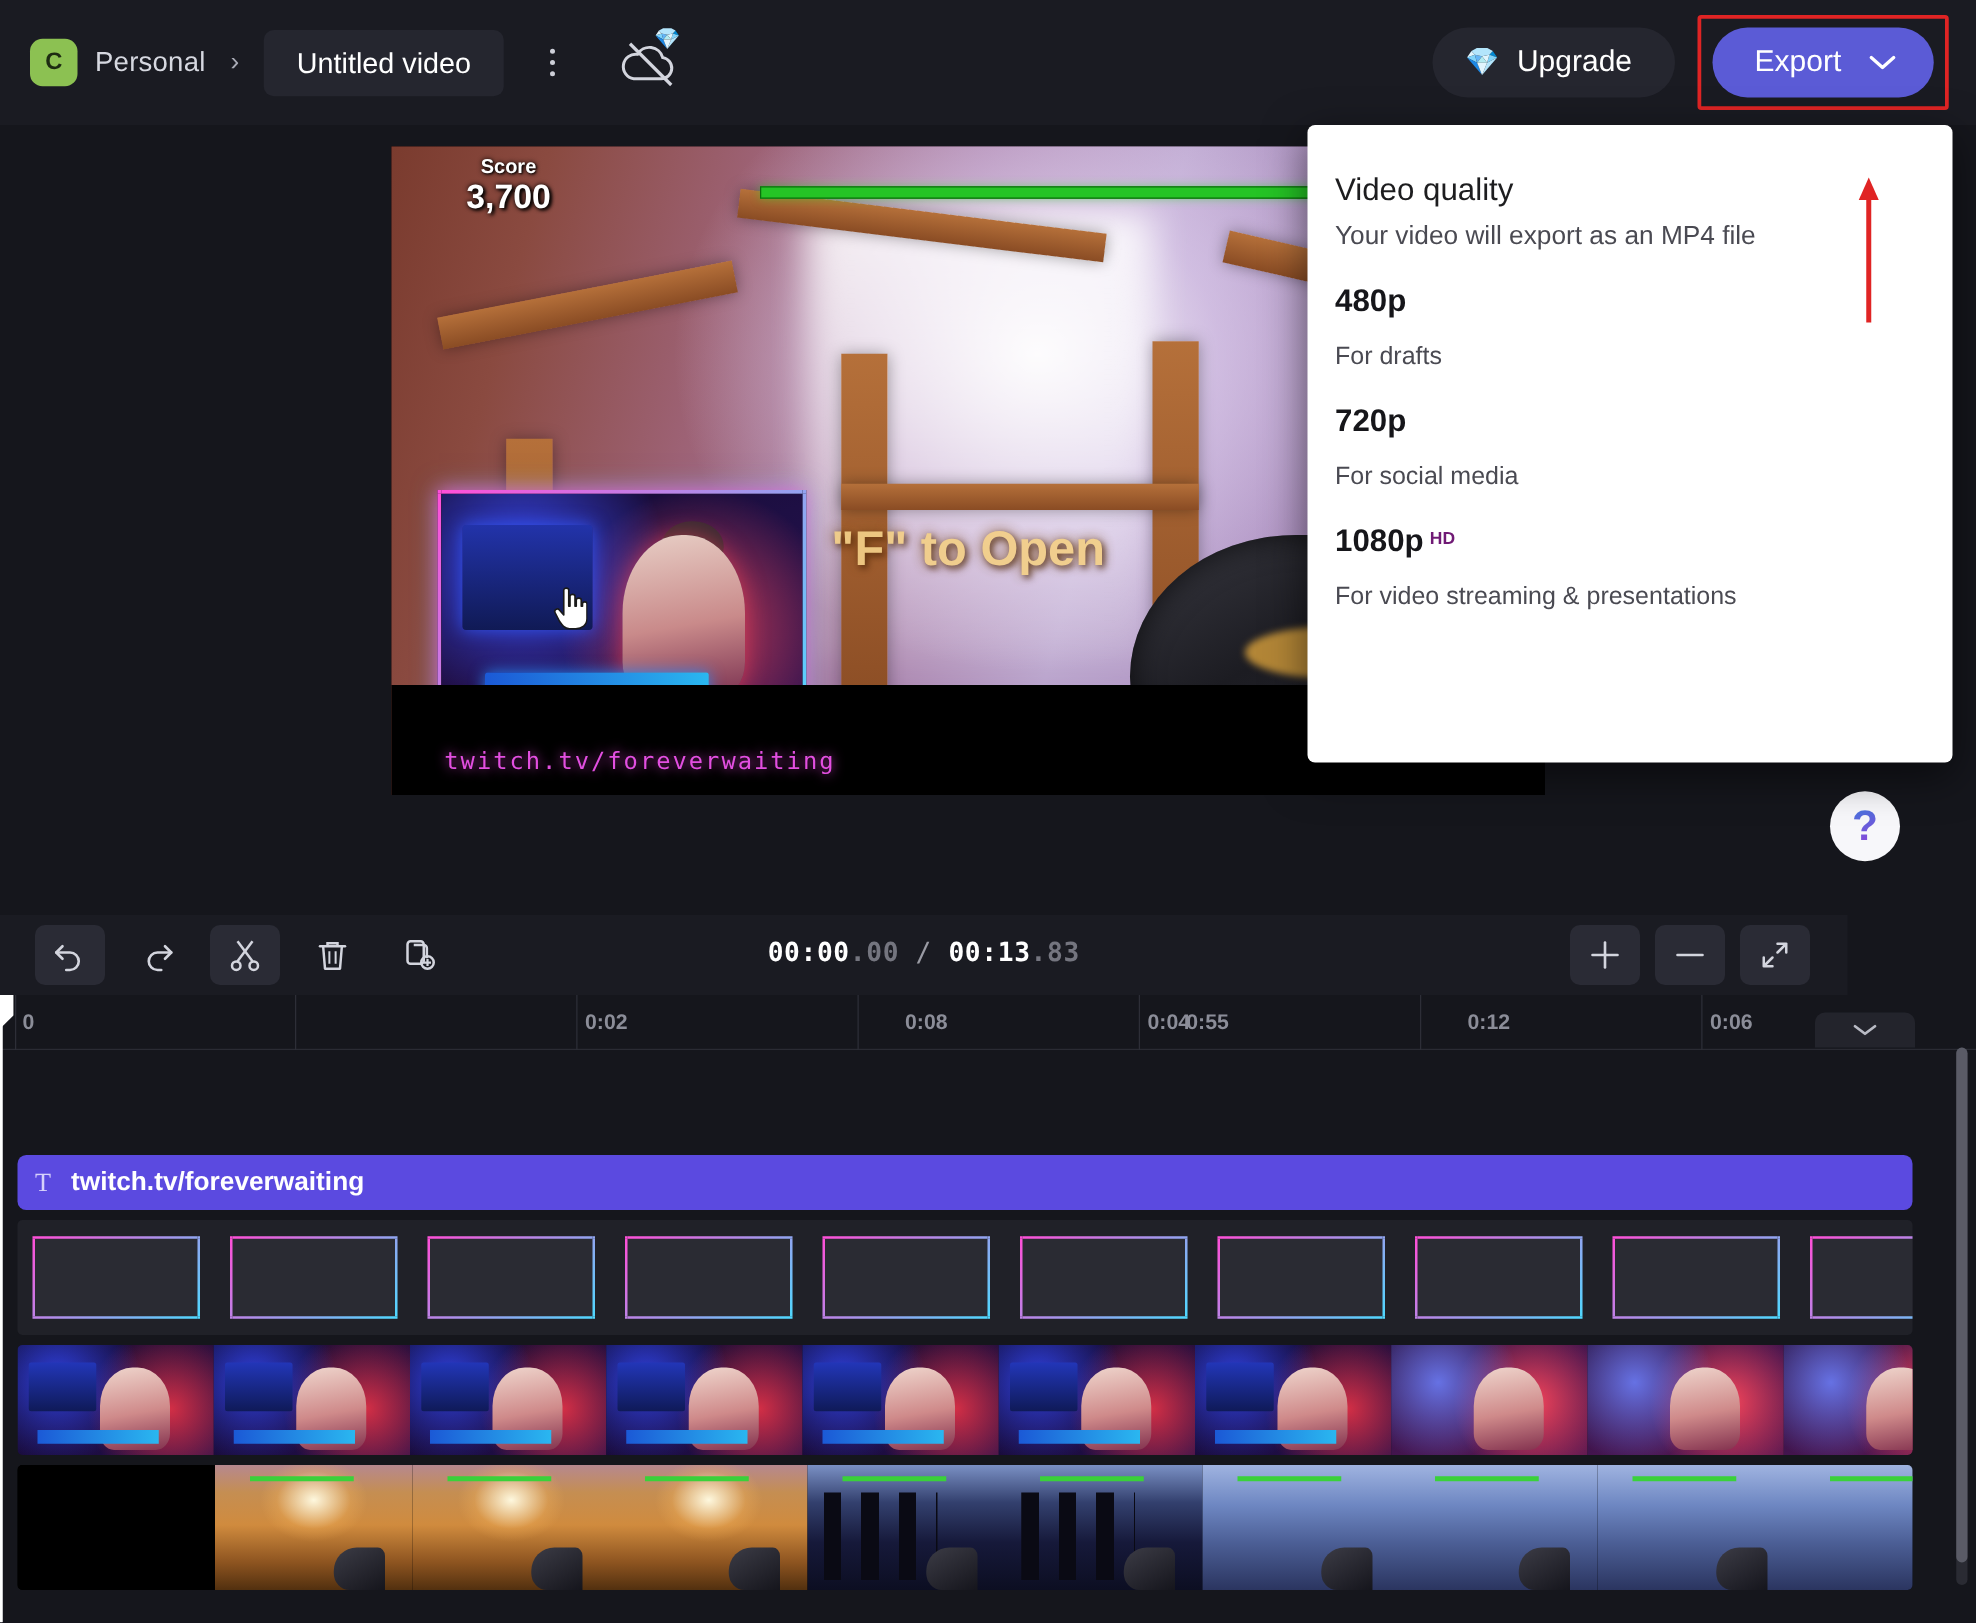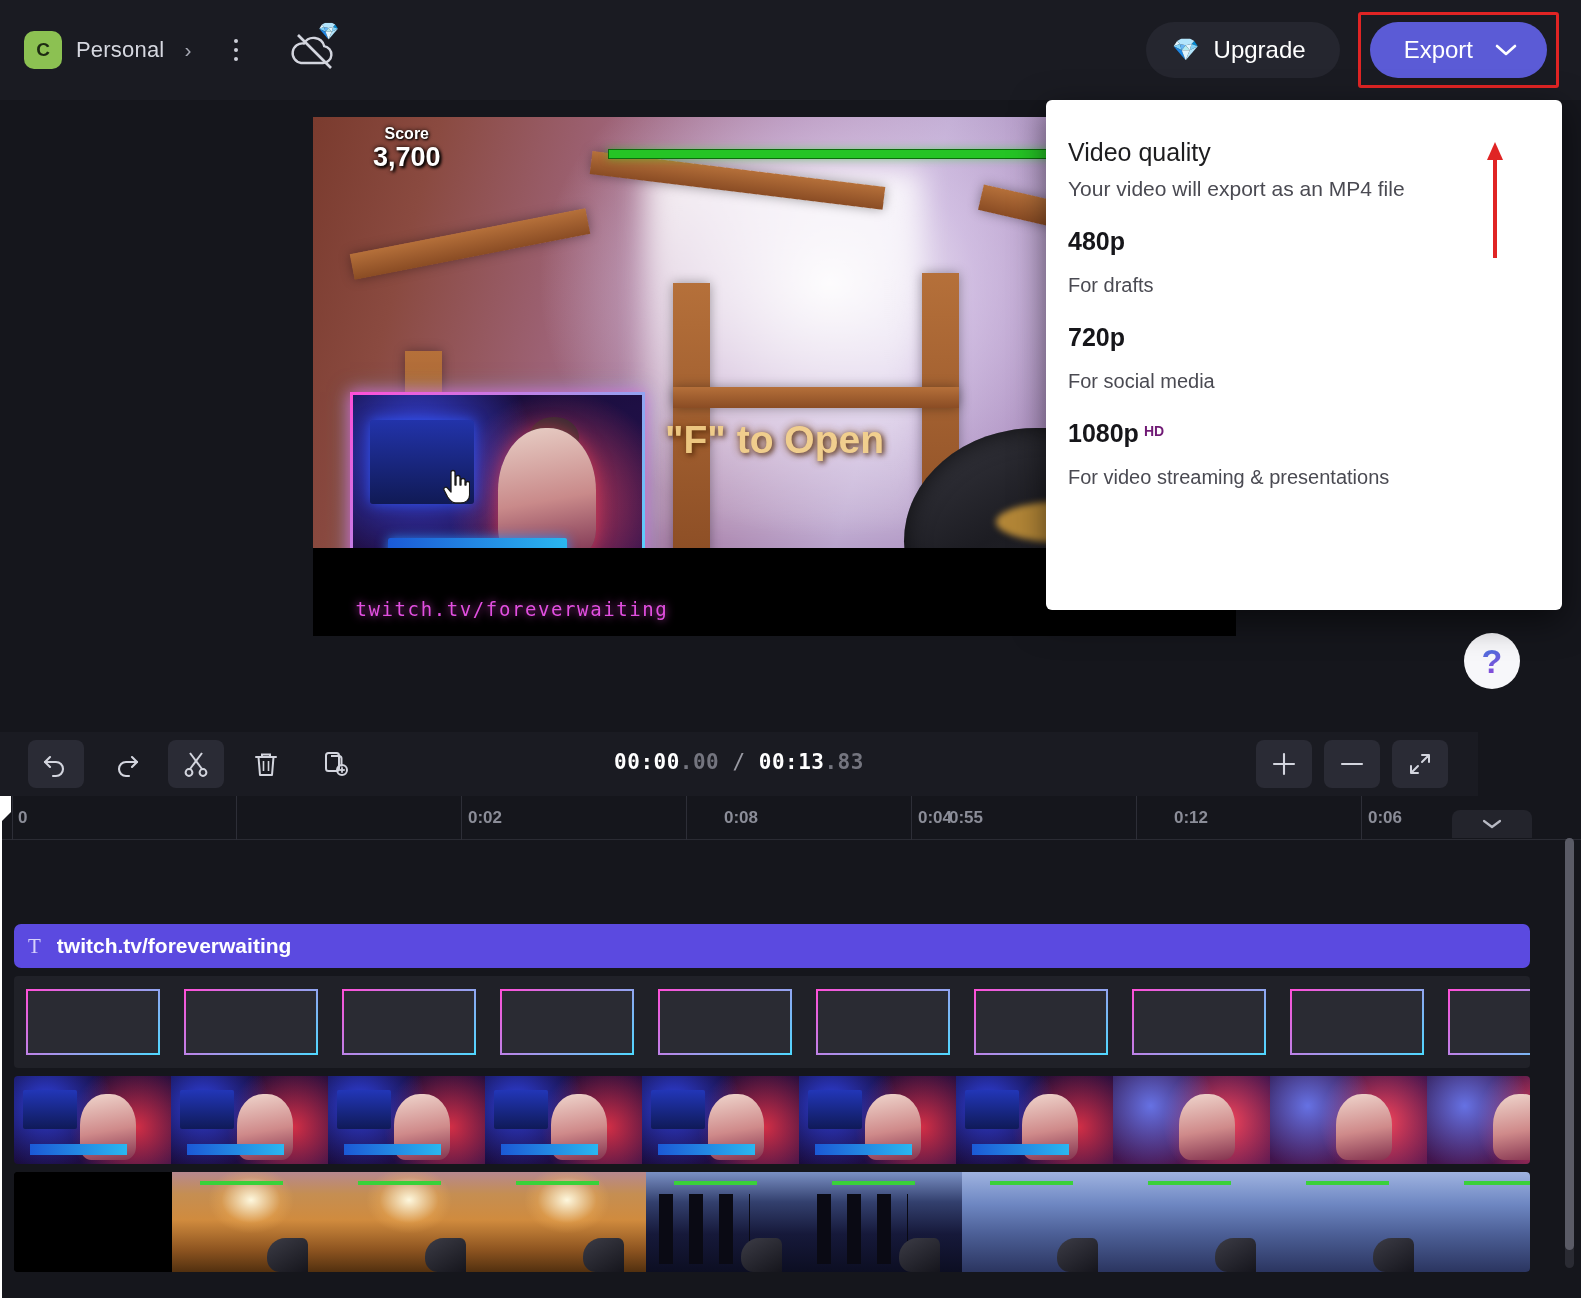--- a/index.html
+++ b/index.html
@@ -253,20 +253,21 @@
 </head>
 <body>
 
 <div id="app">
 
   <div class="topbar">
     <div class="crumb-wrap">
       <div class="avatar">C</div>
       <div class="crumb-text">Personal</div>
       <div class="crumb-sep">›</div>
+      <div class="title-chip">Untitled video</div>
       <div class="kebab">
           <i></i>
           <i></i>
           <i></i>
         </div>
       <div class="cloud-wrap">
         <svg width="54" height="54" viewBox="0 0 54 54">
           <path d="M14 40 h22 a8.5 8.5 0 0 0 1.2 -16.9 A11 11 0 0 0 17 20.5 A8.2 8.2 0 0 0 14 40 z" fill="none" stroke="#d3d5de" stroke-width="2.4"></path>
           <line x1="11" y1="12" x2="44" y2="45" stroke="#d3d5de" stroke-width="2.6"></line>
         </svg>

